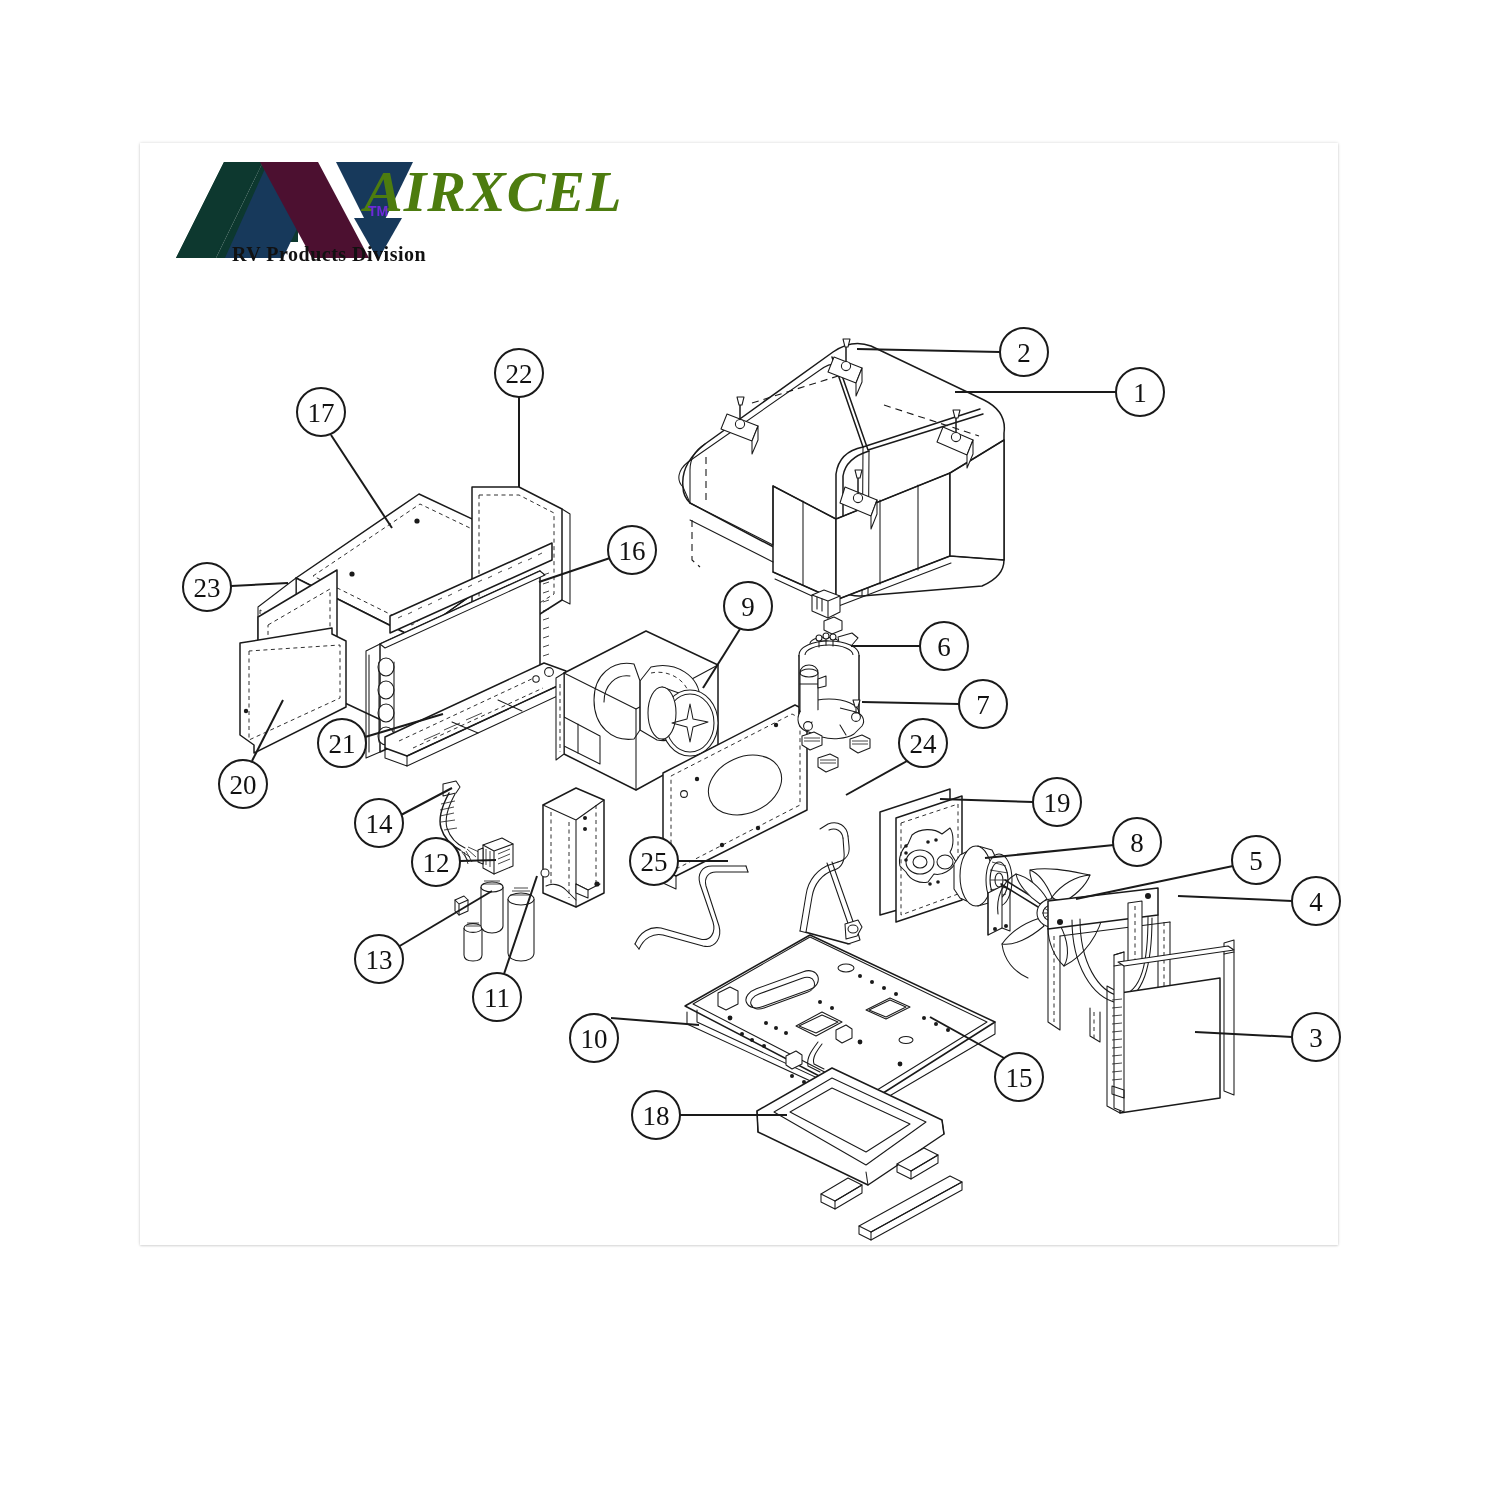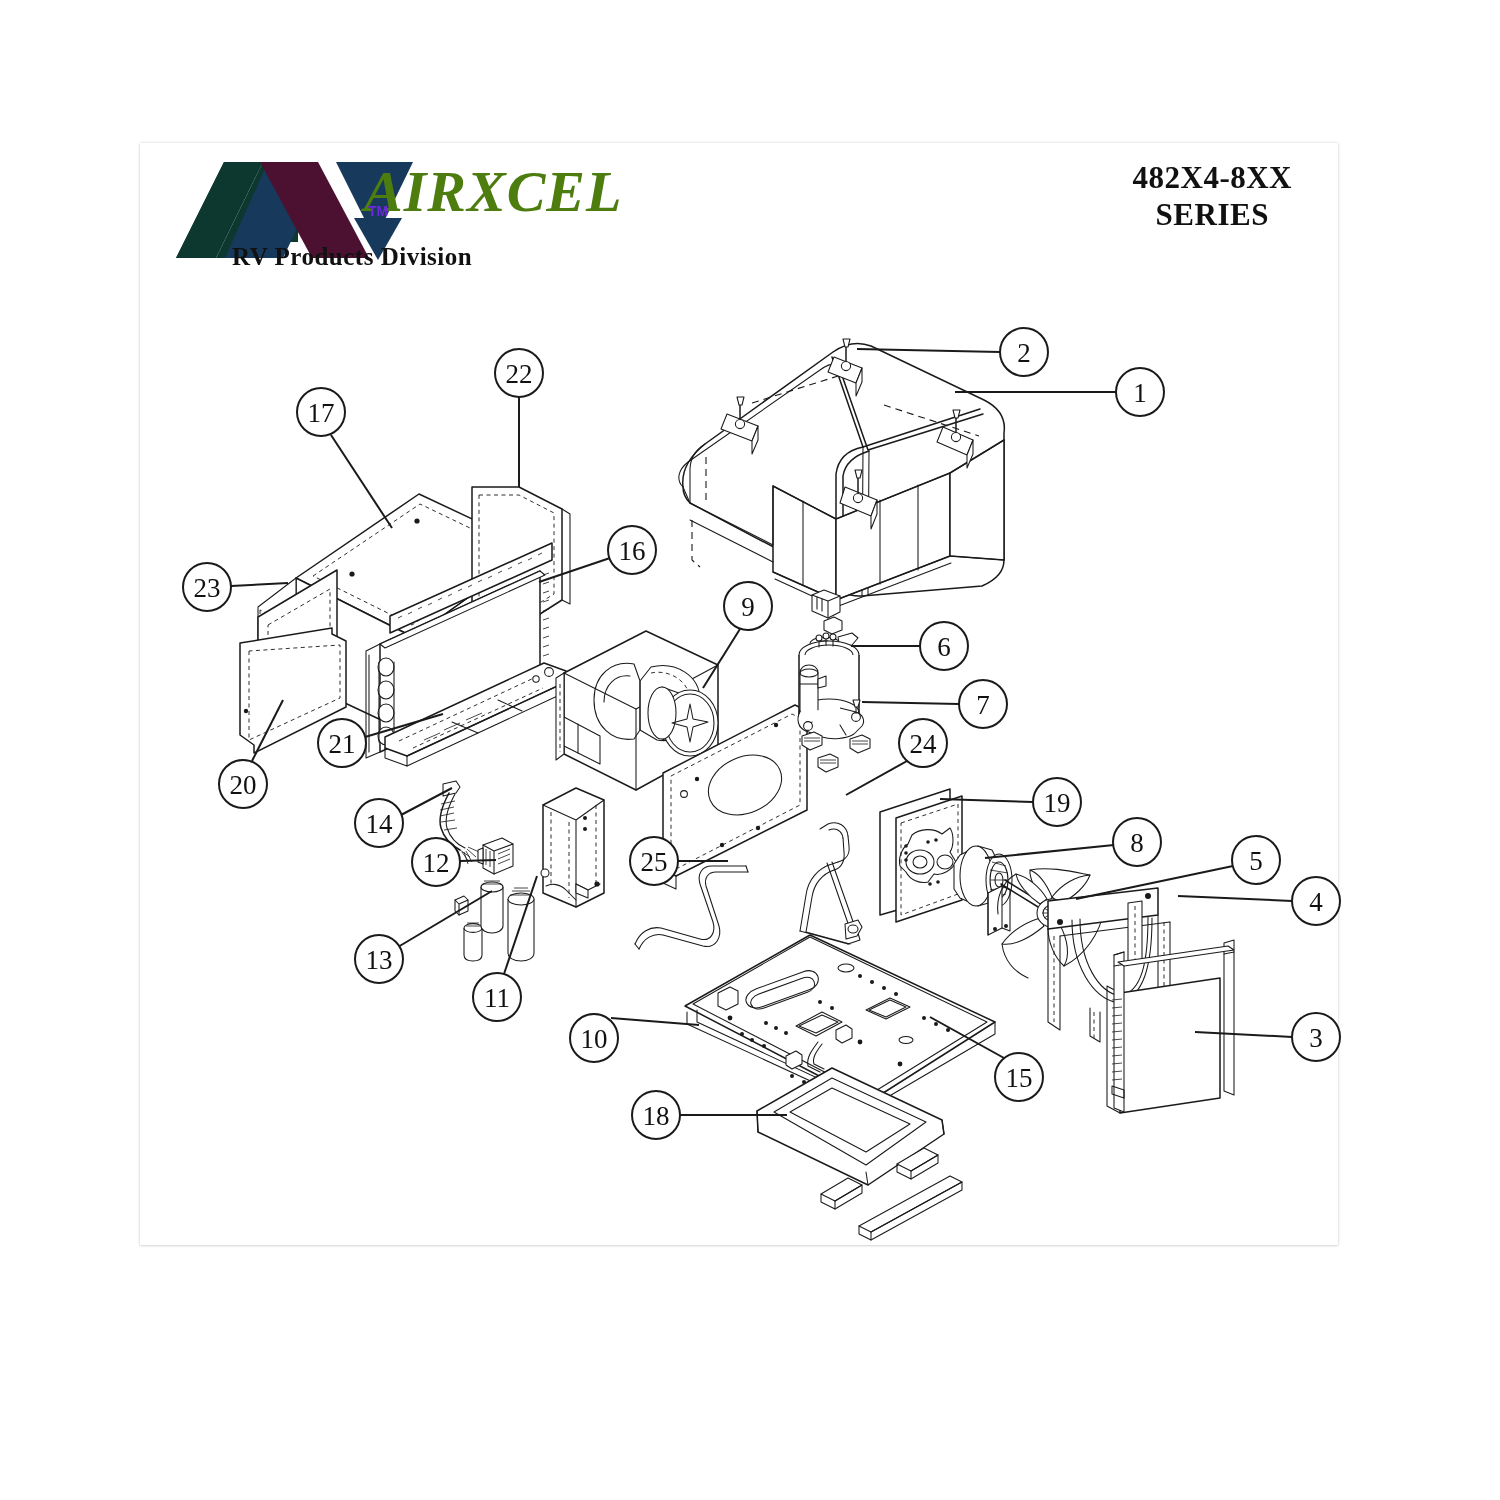--- a/index.html
+++ b/index.html
@@ -55,21 +55,21 @@
     font-weight: bold;
     font-size: 14px;
     color: #6d28d9;
   }
   .division {
     position: absolute;
     left: 232px;
     top: 243px;
     font-family: "Liberation Serif", serif;
     font-weight: bold;
-    font-size: 25px;
+    font-size: 20px;
     color: #111111;
     letter-spacing: 0.5px;
     white-space: nowrap;
   }
   .series-title {
     position: absolute;
     right: 208px;
     top: 160px;
     text-align: center;
     font-family: "Liberation Serif", serif;
@@ -110,24 +110,20 @@
       <polygon points="92,14 150,14 201,110 144,110" fill="#4c1030"></polygon>
       <polygon points="168,14 245,14 207,92" fill="#17395b"></polygon>
       <polygon points="186,70 234,70 210,112" fill="#17395b"></polygon>
       <polygon points="8,110 56,14 92,14 46,110" fill="#0d382f"></polygon>
     </svg>
   </div>
   <div class="brandname">AIRXCEL</div>
   <div class="tm">TM</div>
   <div class="division">RV Products Division</div>
 
-  <div class="series-title">
-    <div>482X4-8XX</div>
-    <div>SERIES</div>
-  </div>
 
   <svg class="dwg" viewBox="0 0 1500 1500">
     <defs>
       <style>
         .ln { fill:none; stroke:#1a1a1a; stroke-width:1.5; stroke-linejoin:round; stroke-linecap:round; }
         .lnT { fill:none; stroke:#1a1a1a; stroke-width:1.05; stroke-linejoin:round; stroke-linecap:round; }
         .lnH { fill:none; stroke:#1a1a1a; stroke-width:0.8; }
         .dsh { fill:none; stroke:#1a1a1a; stroke-width:1.1; stroke-dasharray:7 5; }
         .dsh2 { fill:none; stroke:#1a1a1a; stroke-width:0.9; stroke-dasharray:4 3.5; }
         .fillw { fill:#ffffff; stroke:#1a1a1a; stroke-width:1.5; stroke-linejoin:round; }

